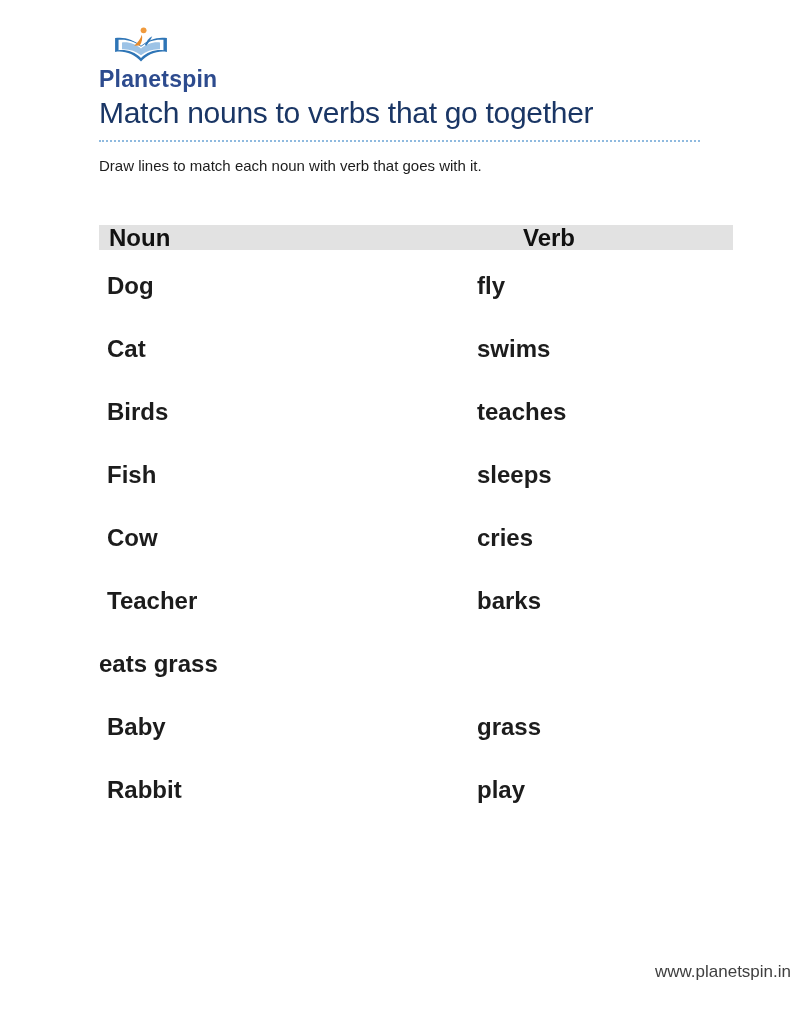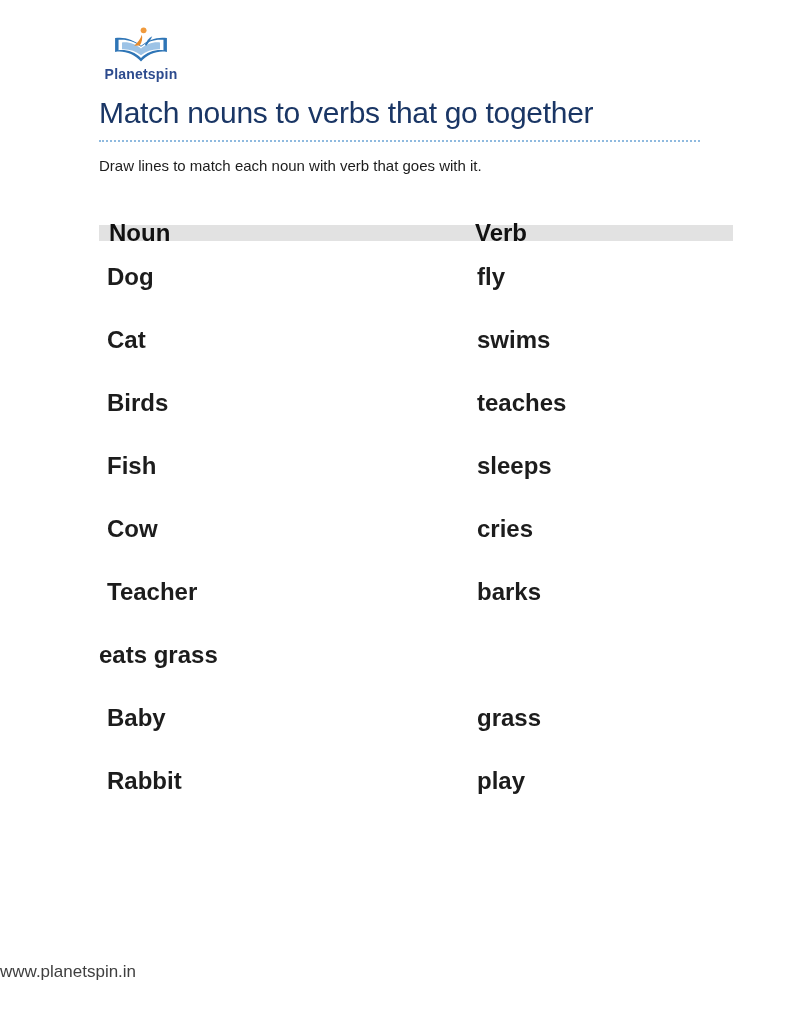--- a/index.html
+++ b/index.html
@@ -24,21 +24,21 @@
     width: 84px;
     text-align: center;
   }
   .brand-icon {
     display: block;
     margin: 0 auto 2px auto;
     width: 56px;
     height: 38px;
   }
   .brand-name {
-    font-size: 14px;
+    font-size: 23px;
     font-weight: bold;
     color: #2D4B8E;
     letter-spacing: 0.2px;
   }
 
   
   .title {
     position: absolute;
     left: 99px;
     top: 96px;
@@ -62,25 +62,26 @@
   
   .match-table {
     position: absolute;
     left: 99px;
     top: 225px;
     width: 634px;
   }
   .table-header {
     display: flex;
     align-items: center;
-    height: 16px;
+    height: 25px;
     background: #E2E2E2;
     font-weight: bold;
     font-size: 24px;
     color: #111111;
+    gap: 48px;
   }
   .th-noun {
     padding-left: 10px;
     width: 376px;
     box-sizing: border-box;
   }
   .th-verb {
     flex: 1;
   }
   .table-body {
@@ -102,21 +103,21 @@
   .cell-verb {
     flex: 1;
   }
 
   
   .footer {
     position: absolute;
     left: 0;
     top: 962px;
     width: 100%;
-    text-align: left;
+    text-align: right;
     font-size: 17px;
     color: #3F3F3F;
   }
 </style>
 </head>
 <body>
 
 <div class="page">
 
   <div class="brand">

